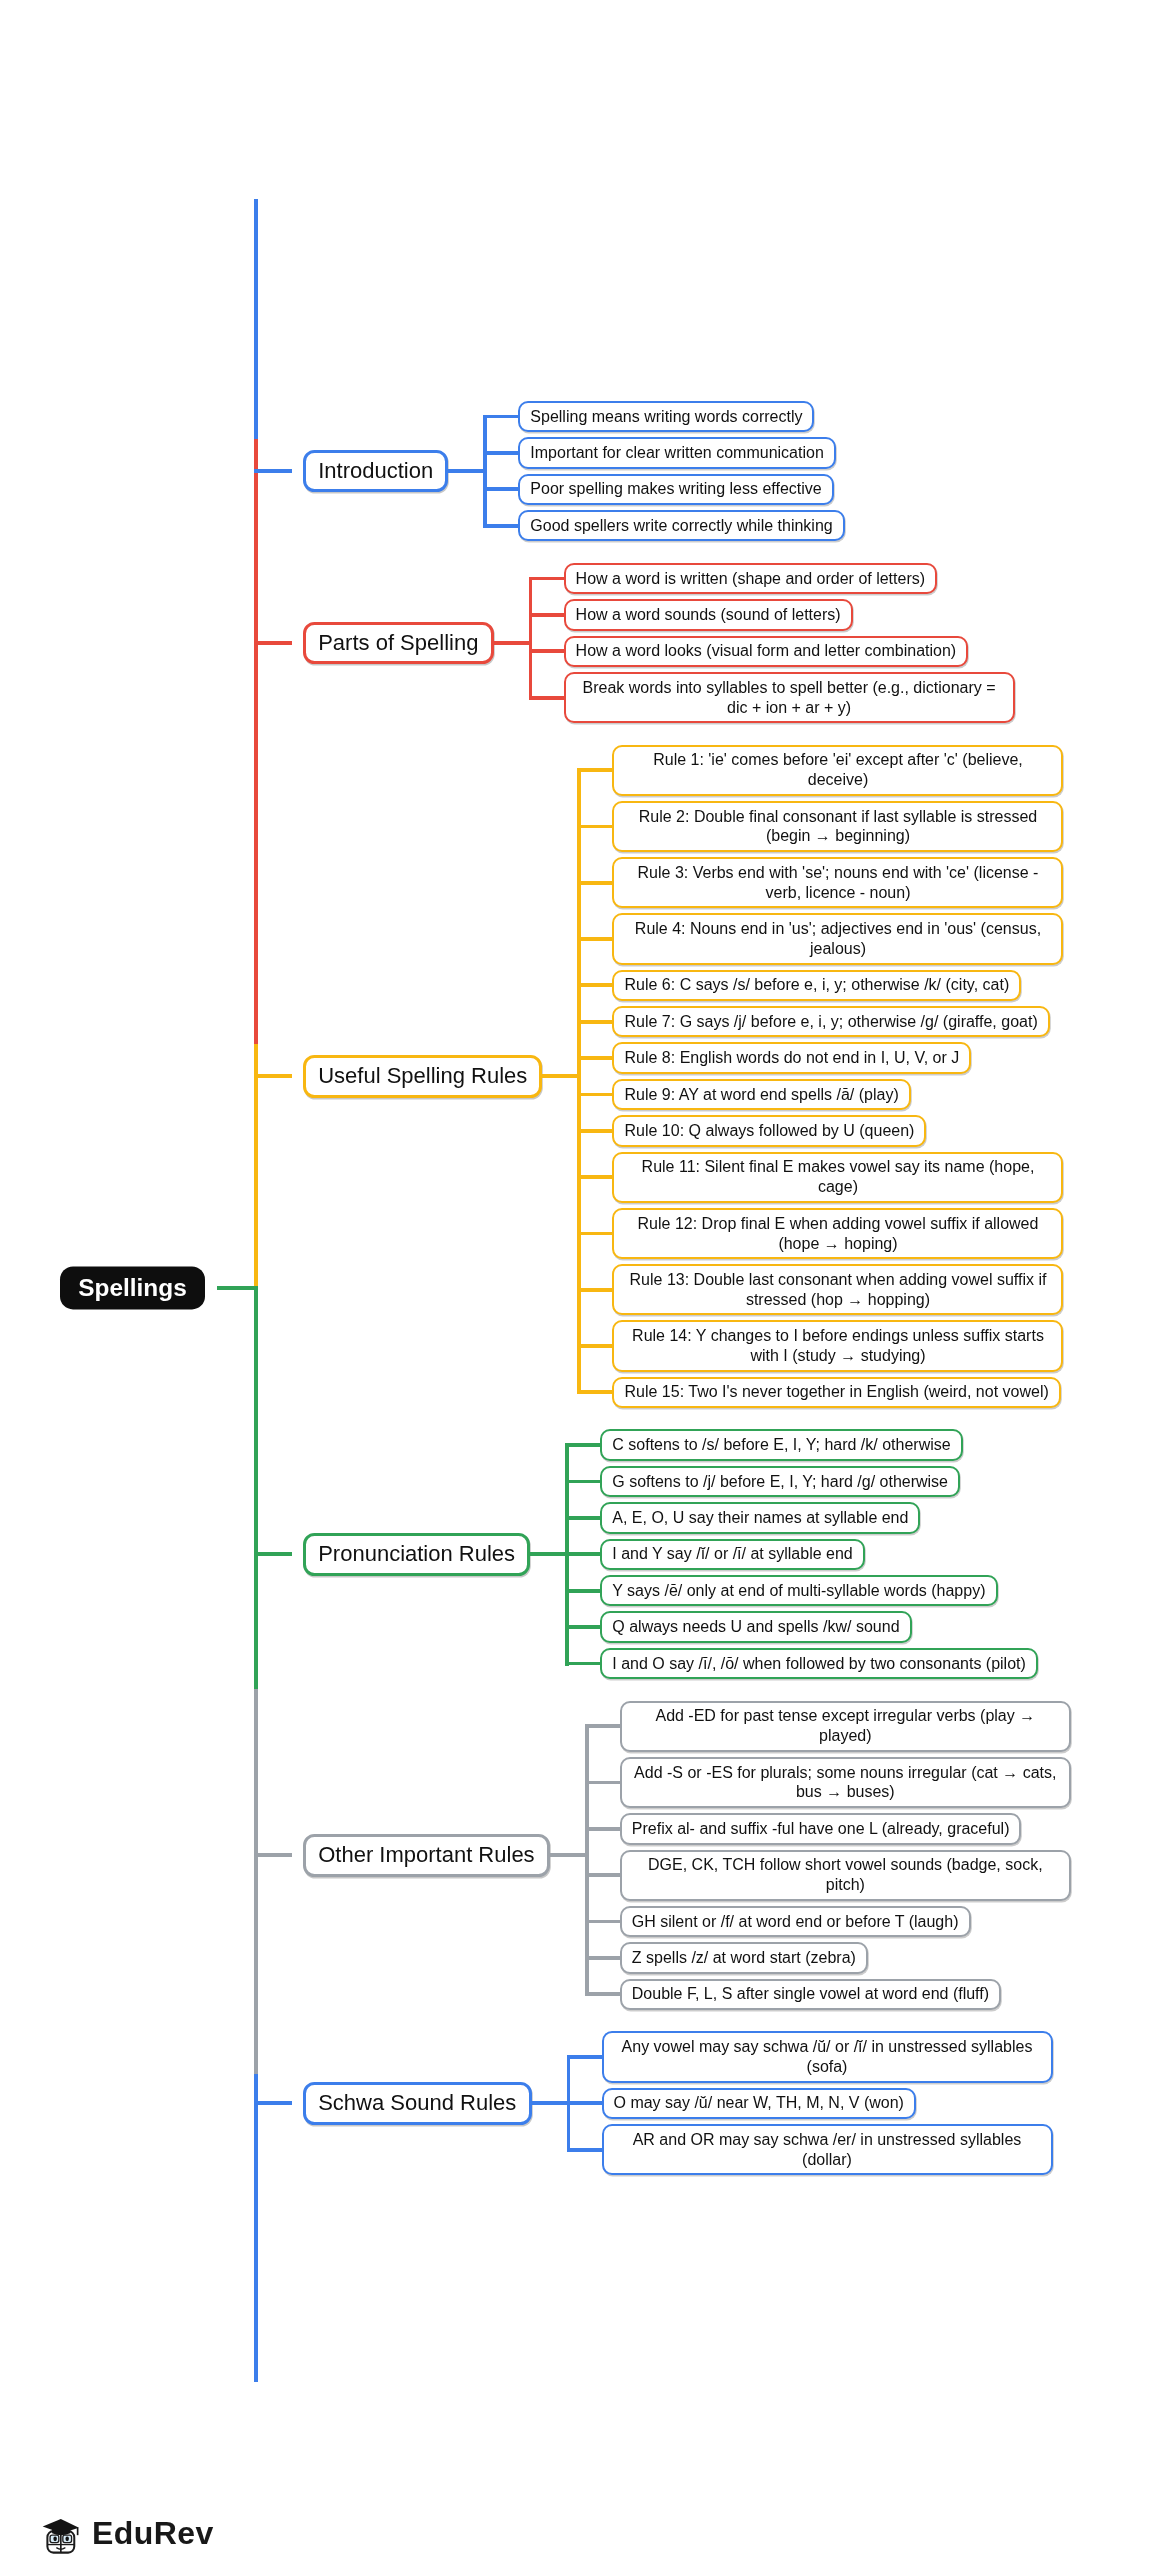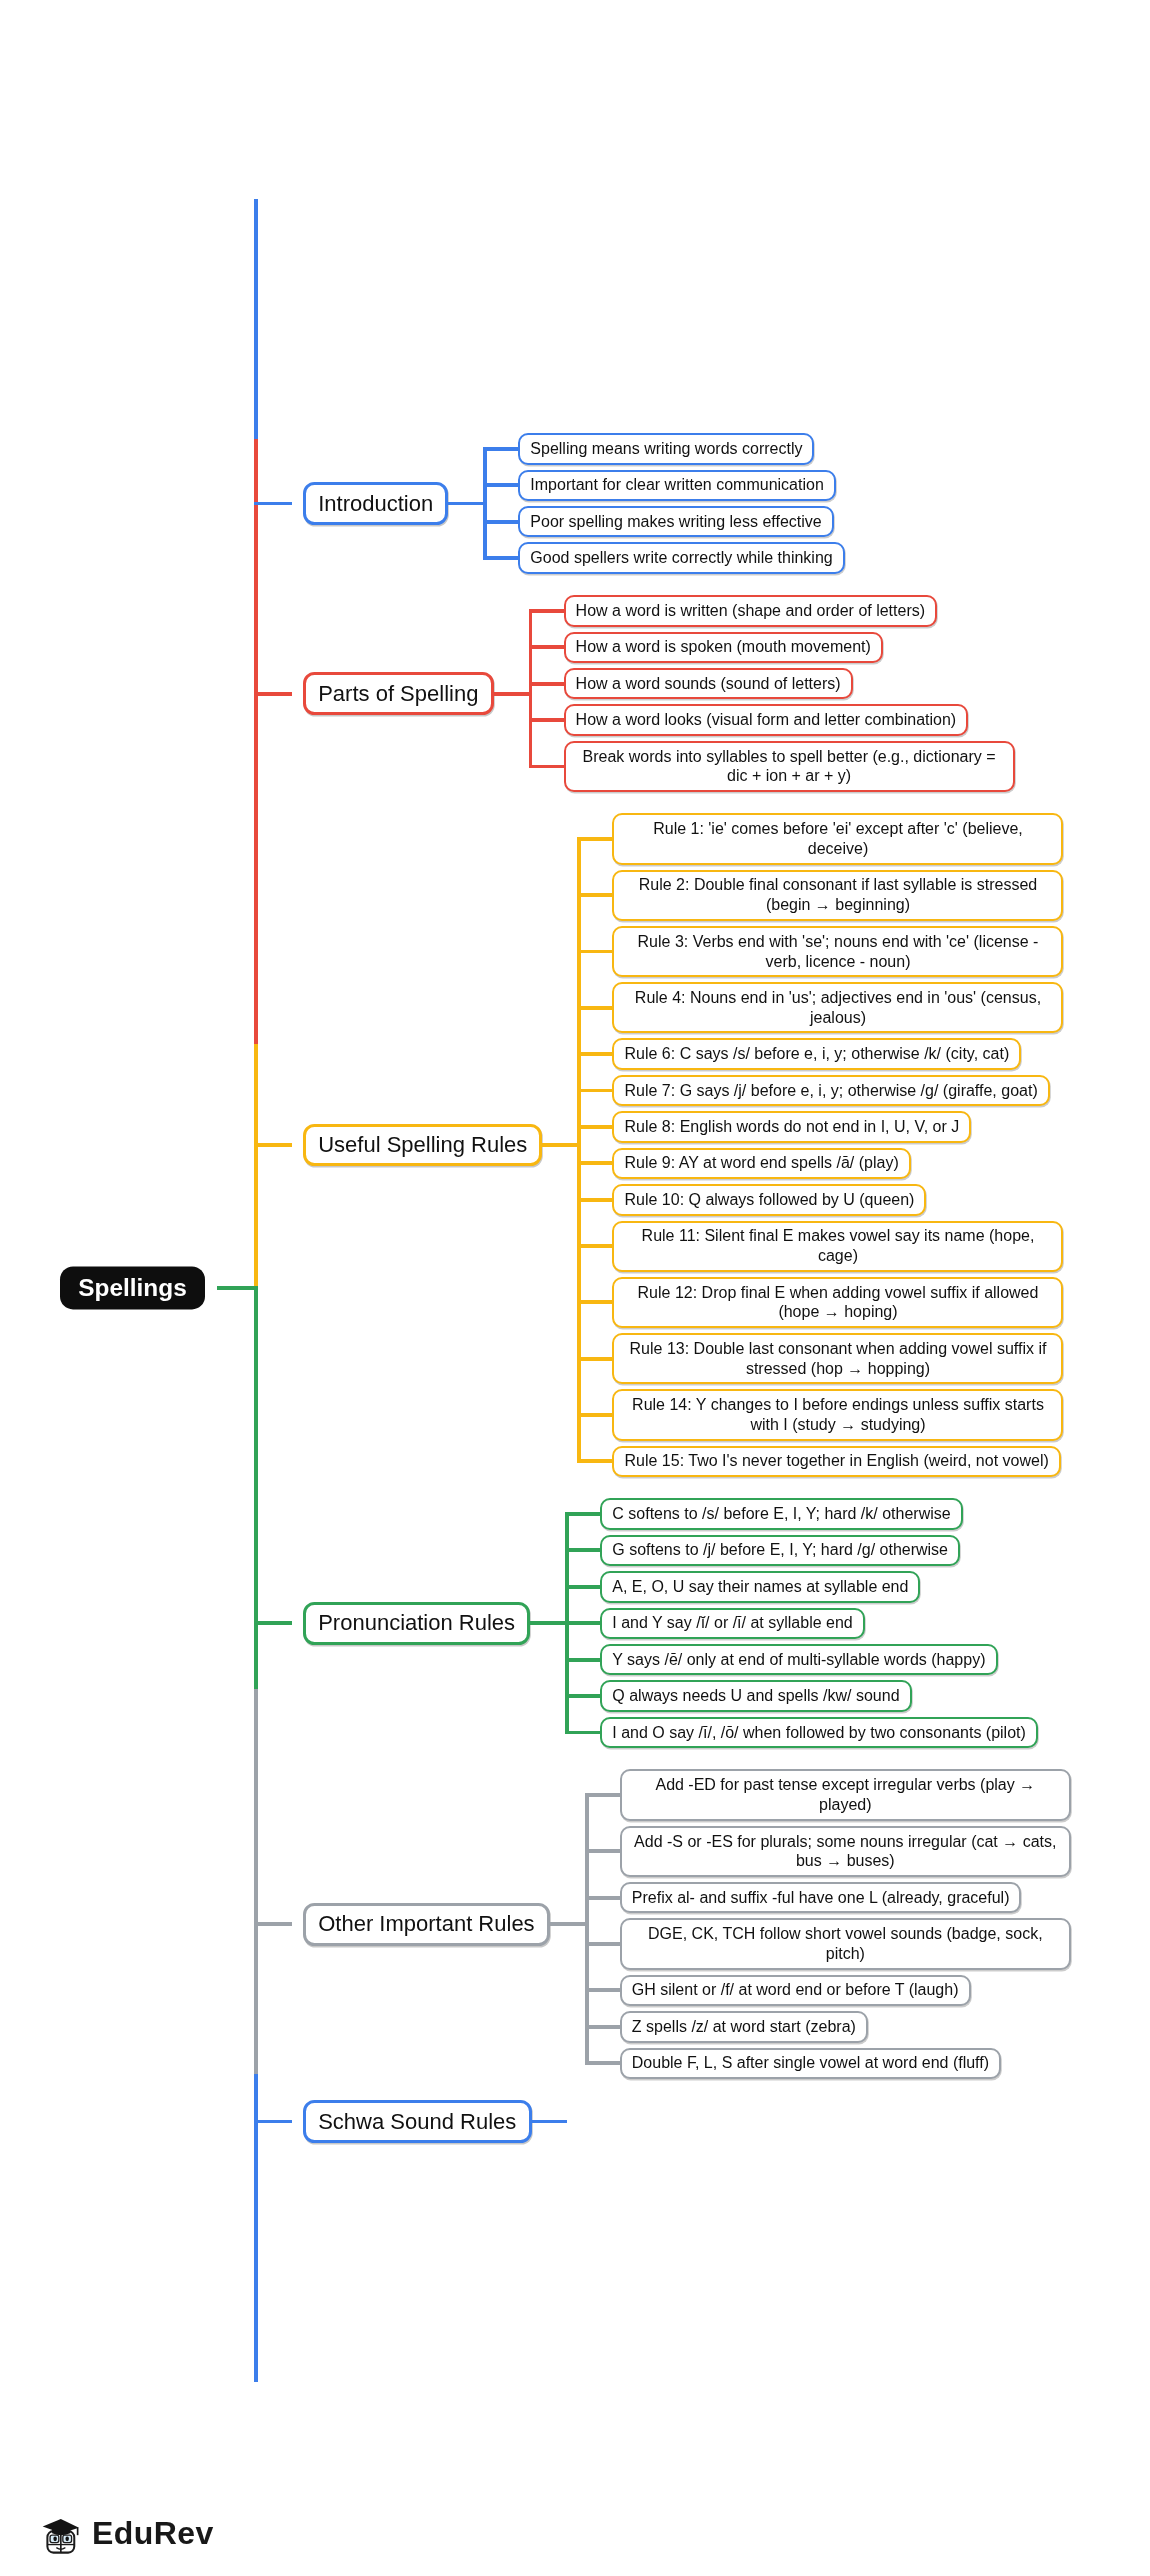--- a/index.html
+++ b/index.html
@@ -183,23 +183,20 @@
         </div>
       </section>
       <section class="branch" style="--bc: #e8493c;">
         <div class="blabel">Parts of Spelling</div>
         <div class="hstub"></div>
         <div class="children">
           <div class="child">
             <div class="leaf">How a word is written (shape and order of letters)</div>
           </div>
           <div class="child">
-            <div class="leaf">How a word is spoken (mouth movement)</div>
-          </div>
-          <div class="child">
             <div class="leaf">How a word sounds (sound of letters)</div>
           </div>
           <div class="child">
             <div class="leaf">How a word looks (visual form and letter combination)</div>
           </div>
           <div class="child">
             <div class="leaf">Break words into syllables to spell better (e.g., dictionary = dic + ion + ar + y)</div>
           </div>
         </div>
       </section>
@@ -301,20 +298,31 @@
             <div class="leaf">Z spells /z/ at word start (zebra)</div>
           </div>
           <div class="child">
             <div class="leaf">Double F, L, S after single vowel at word end (fluff)</div>
           </div>
         </div>
       </section>
       <section class="branch" style="--bc: #3c7eeb;">
         <div class="blabel">Schwa Sound Rules</div>
         <div class="hstub"></div>
+        <div class="children">
+          <div class="child">
+            <div class="leaf">Any vowel may say schwa /ŭ/ or /ĭ/ in unstressed syllables (sofa)</div>
+          </div>
+          <div class="child">
+            <div class="leaf">O may say /ŭ/ near W, TH, M, N, V (won)</div>
+          </div>
+          <div class="child">
+            <div class="leaf">AR and OR may say schwa /er/ in unstressed syllables (dollar)</div>
+          </div>
+        </div>
       </section>
     </div>
 
   <div class="footer">
     <span style="display:inline-flex;">
       <svg width="43" height="43" viewBox="0 0 64 64" aria-hidden="true">
 
         <rect x="11" y="24" width="40" height="32" rx="9" fill="#ffffff" stroke="#1c1c1c" stroke-width="3"></rect>
         <line x1="31" y1="24" x2="31" y2="56" stroke="#1c1c1c" stroke-width="2.5"></line>
         <line x1="11" y1="44" x2="51" y2="44" stroke="#1c1c1c" stroke-width="2"></line>

